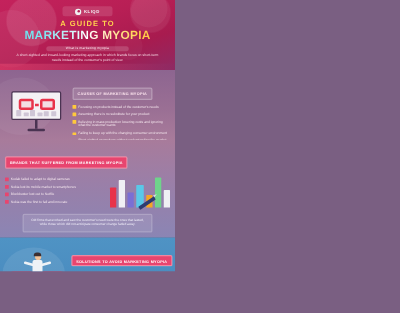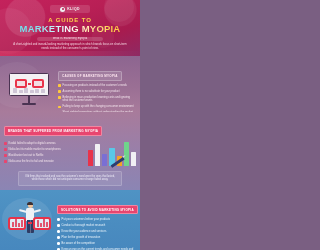--- a/index.html
+++ b/index.html
@@ -3,21 +3,21 @@
 <meta charset="utf-8">
 <style>
   * { margin:0; padding:0; box-sizing:border-box; }
   html,body { width:140px; height:250px; }
   body {
     font-family:"Liberation Sans", sans-serif;
     background:#7a5f82;
     overflow:hidden;
     position:relative;
   }
-  .page { position:relative; width:140px; height:250px; overflow:hidden; }
+  .page { position:relative; width:140px; height:217px; overflow:hidden; }
 
   
   .hero {
     position:relative; height:56px; width:100%;
     background:
       radial-gradient(circle at 18% 30%, rgba(255,255,255,.10) 0 16%, transparent 17%),
       radial-gradient(circle at 86% 18%, rgba(255,255,255,.07) 0 12%, transparent 13%),
       linear-gradient(160deg,#c4225c 0%,#b81f55 40%,#a81b4f 70%,#8e2a63 100%);
     overflow:hidden;
   }

